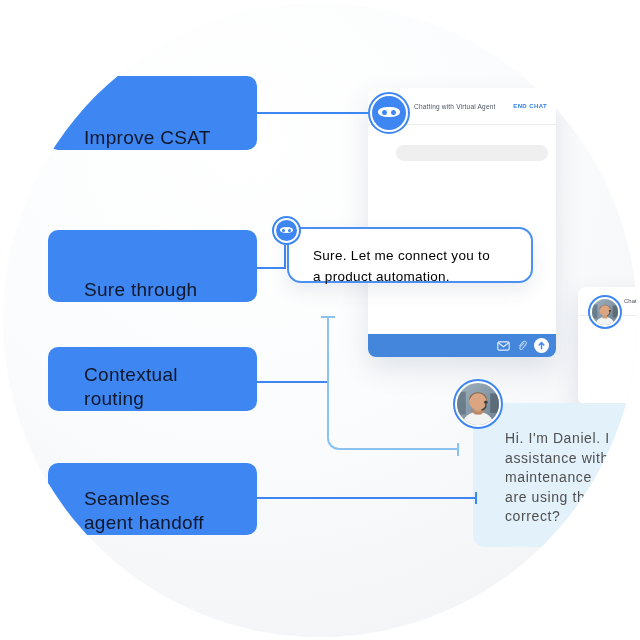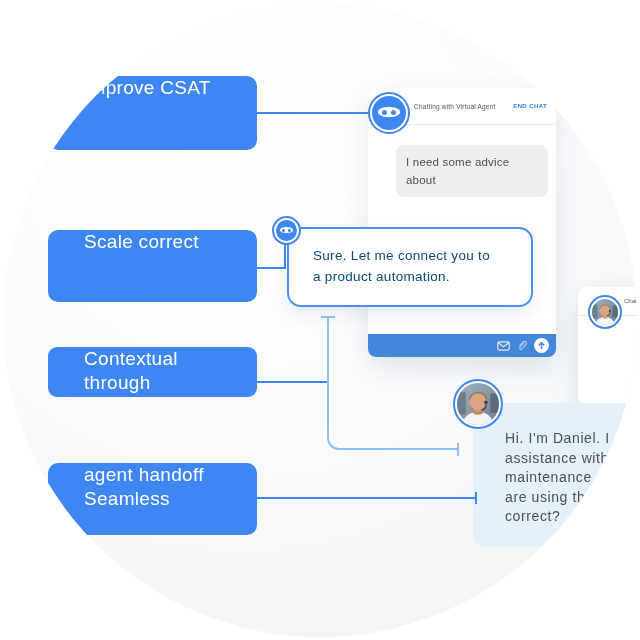--- a/index.html
+++ b/index.html
@@ -4,25 +4,25 @@
 <style>
   html,body{margin:0;padding:0;background:#ffffff;}
   body{width:640px;height:640px;position:relative;font-family:"Liberation Sans",sans-serif;}
   .scene{position:absolute;inset:0;}
   .circle{position:absolute;left:3px;top:3px;width:634px;height:634px;border-radius:50%;
           overflow:hidden;background:radial-gradient(circle at 38% 22%, #ffffff 0%, #fbfcfd 45%, #f3f5f7 80%, #edeff2 100%);}
   .canvas{position:absolute;left:-3px;top:-3px;width:640px;height:640px;}
 
   
   .feature{position:absolute;left:48px;width:209px;background:#3E87F3;border-radius:10px;
-           color:#ffffff;font-size:19px;line-height:24px;letter-spacing:.3px;
-           display:flex;flex-direction:column;justify-content:flex-start;padding-left:36px;box-sizing:border-box;}
+           color:#0f172a;font-size:19px;line-height:24px;letter-spacing:.3px;
+           display:flex;flex-direction:column;justify-content:flex-end;padding-left:36px;box-sizing:border-box;}
   .f1{top:76px;height:74px;}
   .f2{top:230px;height:72px;}
-  .f3{top:347px;height:50px;border-radius:9px;}
+  .f3{top:347px;height:64px;}
   .f4{top:463px;height:72px;}
 
   
   .ln{position:absolute;background:#3E87F3;z-index:5;}
   .ln-light{position:absolute;background:#8CC2F0;z-index:5;}
   .c1{left:257px;top:112px;width:112px;height:2px;}
   .c2h{left:257px;top:267px;width:29px;height:2px;}
   .c2v{left:284px;top:245px;width:2px;height:24px;}
   .c3h{left:257px;top:381px;width:70px;height:2px;}
   .c4{left:257px;top:497px;width:219px;height:2px;}
@@ -51,24 +51,24 @@
   
   .bot{position:absolute;border-radius:50%;background:#ffffff;border:2px solid #3E87F3;box-sizing:border-box;z-index:6;}
   .bot .inner{position:absolute;inset:2px;border-radius:50%;background:#3E87F3;}
   .bot .goggle{position:absolute;left:17%;right:17%;top:33%;height:30%;background:#ffffff;border-radius:45%;}
   .bot .eye{position:absolute;top:26%;width:20%;height:50%;border-radius:50%;background:#3E87F3;}
   .bot .eye.l{left:21%;} .bot .eye.r{right:21%;}
   .bot1{left:368px;top:92px;width:42px;height:42px;}
   .bot2{left:272px;top:216px;width:29px;height:29px;}
 
   
-  .bot-bubble{position:absolute;left:287px;top:227px;width:246px;height:80px;background:#ffffff;
+  .bot-bubble{position:absolute;left:287px;top:227px;width:246px;height:56px;background:#ffffff;
               border:2px solid #4A90F2;border-radius:14px;box-sizing:border-box;z-index:2;
               box-shadow:0 8px 18px rgba(60,80,120,.10);
-              padding:16px 0 0 24px;font-size:13.5px;line-height:21px;color:#0c4a6e;letter-spacing:.3px;}
+              padding:16px 0 0 24px;font-size:13.5px;line-height:21px;color:#000000;letter-spacing:.3px;}
 
   
   .win2{position:absolute;left:578px;top:287px;width:88px;height:118px;background:#ffffff;border-radius:8px;
         box-shadow:0 10px 24px rgba(60,80,120,.14);z-index:1;}
   .win2 .divider{position:absolute;left:0;right:0;top:28px;height:1px;background:#ececec;}
   .w2-title{position:absolute;left:46px;top:0;height:28px;display:flex;align-items:center;
             font-size:6px;color:#4a5560;white-space:nowrap;}
 
   
   .photo{position:absolute;border-radius:50%;background:#ffffff;border:2px solid #3E87F3;box-sizing:border-box;z-index:6;}
@@ -85,37 +85,36 @@
 <body>
 
 <div class="scene">
   <div class="circle">
     <div class="canvas">
 
       <div class="feature f1">
         <span>Improve CSAT</span>
       </div>
       <div class="feature f2">
-        <span>Scale correct</span>
+        <span>Sure through</span>
       </div>
       <div class="feature f3">
         <span>Contextual</span>
-        <span>through</span>
+        <span>routing</span>
       </div>
       <div class="feature f4">
+        <span>Seamless</span>
         <span>agent handoff</span>
-        <span>Seamless</span>
       </div>
 
       <div class="win1">
         <div class="divider"></div>
         <div class="w1-title">Chatting with Virtual Agent</div>
         <div class="w1-end">END CHAT</div>
         <div class="w1-msg">
-          <div>I need some advice about</div>
         </div>
         <div class="w1-footer">
           <svg width="13" height="10" viewBox="0 0 16 12" style="opacity:.85">
             <rect x="1" y="1" width="14" height="10" rx="1.5" fill="none" stroke="#ffffff" stroke-width="1.4"></rect>
             <path d="M1.5,2 L8,7 L14.5,2" fill="none" stroke="#ffffff" stroke-width="1.4"></path>
           </svg>
           <svg width="10" height="11" viewBox="0 0 12 14" style="opacity:.65">
             <path d="M3,7.5 L7.5,2.2 a2.4,2.4 0 0 1 3.6,3.1 L6.2,11.4 a1.7,1.7 0 0 1 -2.6,-2.2 L8.2,4.1" fill="none" stroke="#ffffff" stroke-width="1.3" stroke-linecap="round"></path>
           </svg>
           <div class="send-btn">

